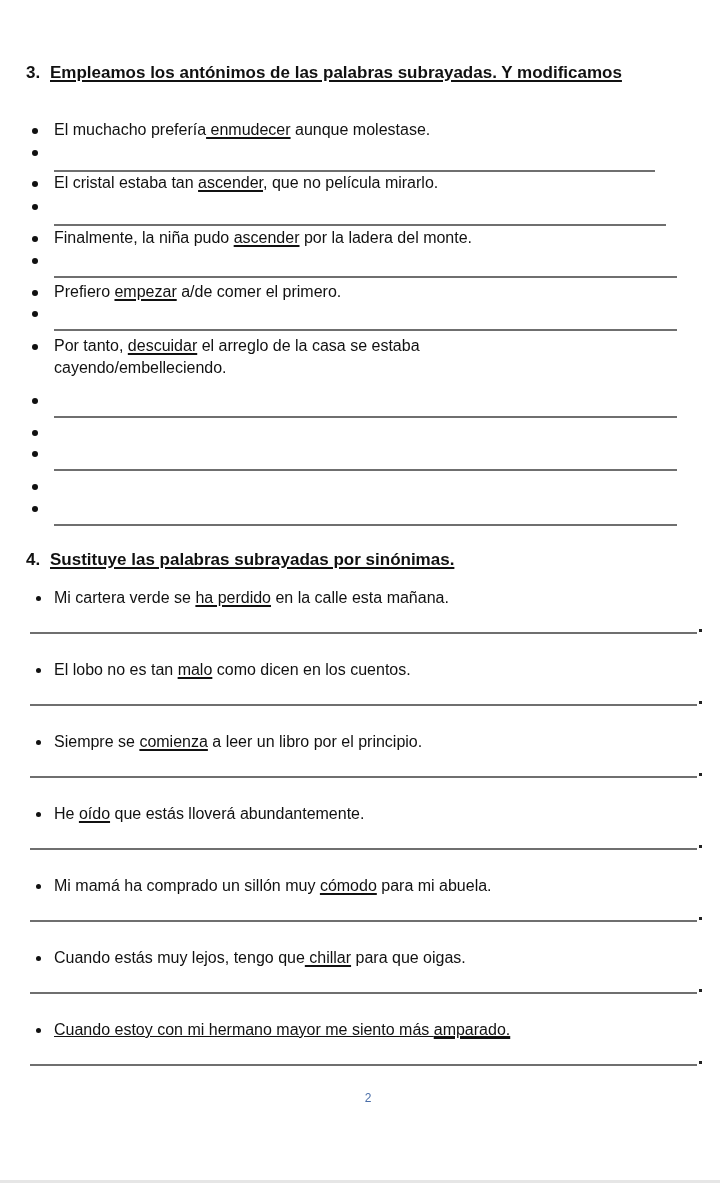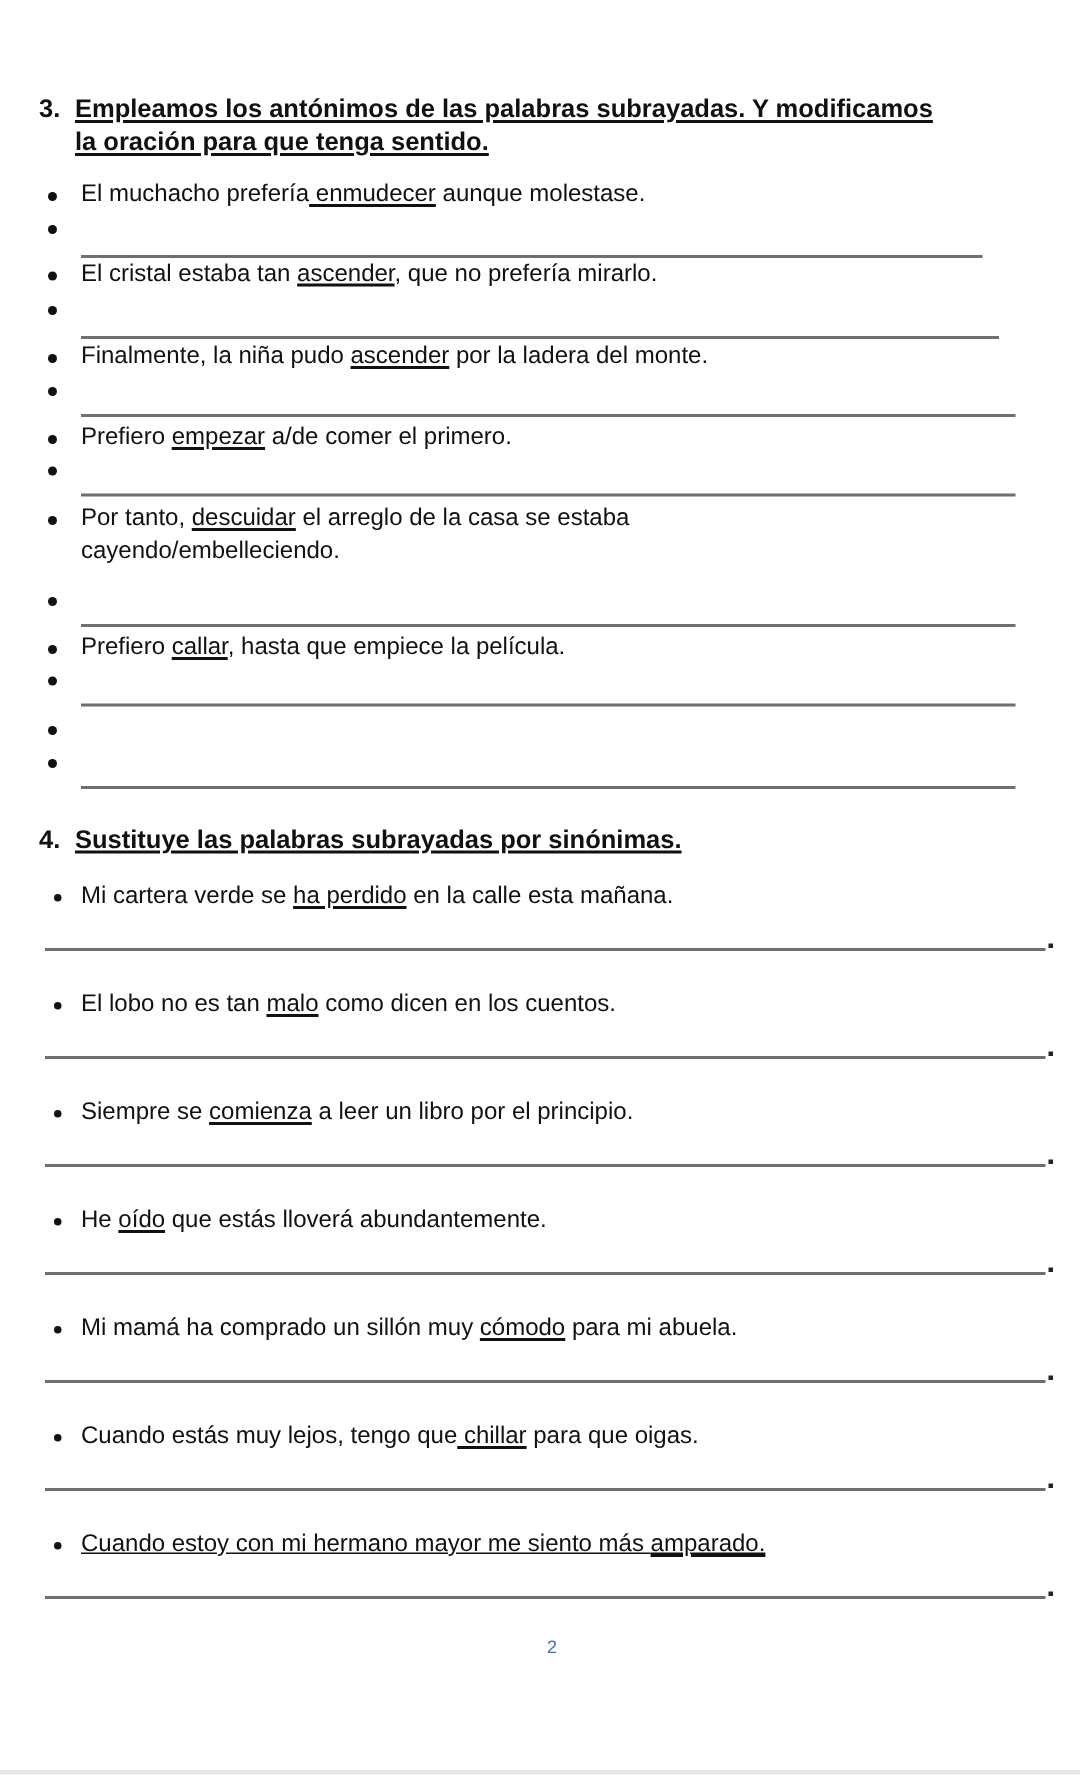--- a/index.html
+++ b/index.html
@@ -95,36 +95,35 @@
   </style>
 </head>
 <body>
 
 <div class="page">
 
   <div class="heading" style="left:26px; top:62px;">
     <span class="num">3.</span>
     <span class="text">
       <span class="line">Empleamos los antónimos de las palabras subrayadas. Y modificamos</span>
-      <span class="line">la oración para que tenga sentido.</span>
     </span>
   </div>
 
   <div class="row" style="top:119px;">
     <span class="bullet" style="left:28px; top:9px;"></span>
     <span class="row-text" style="left:50px;"><span>El muchacho prefería</span><u> enmudecer</u><span> aunque molestase.</span></span>
   </div>
   <div class="row" style="top:141px;">
     <span class="bullet" style="left:28px; top:9px;"></span>
     <span class="blank-line" style="left:50px; width:601px; top:29px;"></span>
   </div>
 
   <div class="row" style="top:172px;">
     <span class="bullet" style="left:28px; top:9px;"></span>
-    <span class="row-text" style="left:50px;"><span>El cristal estaba tan </span><u>ascender</u><span>, que no prefería mirarlo.</span></span>
+    <span class="row-text" style="left:50px;"><span>El cristal estaba tan </span><u>ascender</u><span>, que no película mirarlo.</span></span>
   </div>
   <div class="row" style="top:195px;">
     <span class="bullet" style="left:28px; top:9px;"></span>
     <span class="blank-line" style="left:50px; width:612px; top:29px;"></span>
   </div>
 
   <div class="row" style="top:227px;">
     <span class="bullet" style="left:28px; top:9px;"></span>
     <span class="row-text" style="left:50px;"><span>Finalmente, la niña pudo </span><u>ascender</u><span> por la ladera del monte.</span></span>
   </div>
@@ -147,21 +146,20 @@
     <span class="row-text" style="left:50px; top:22px;">cayendo/embelleciendo.</span>
     <span class="row-text" style="left:50px;"><span>Por tanto, </span><u>descuidar</u><span> el arreglo de la casa se estaba</span></span>
   </div>
   <div class="row" style="top:389px;">
     <span class="bullet" style="left:28px; top:9px;"></span>
     <span class="blank-line" style="left:50px; width:623px; top:27px;"></span>
   </div>
 
   <div class="row" style="top:421px;">
     <span class="bullet" style="left:28px; top:9px;"></span>
-    <span class="row-text" style="left:50px;"><span>Prefiero </span><u>callar</u><span>, hasta que empiece la película.</span></span>
   </div>
   <div class="row" style="top:442px;">
     <span class="bullet" style="left:28px; top:9px;"></span>
     <span class="blank-line" style="left:50px; width:623px; top:27px;"></span>
   </div>
 
   <div class="row" style="top:475px;">
     <span class="bullet" style="left:28px; top:9px;"></span>
   </div>
   <div class="row" style="top:497px;">

